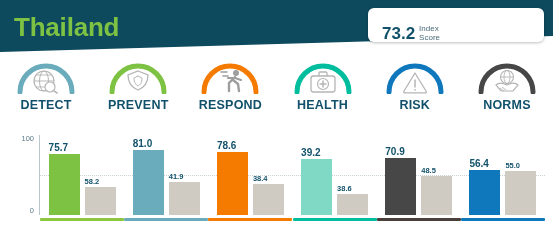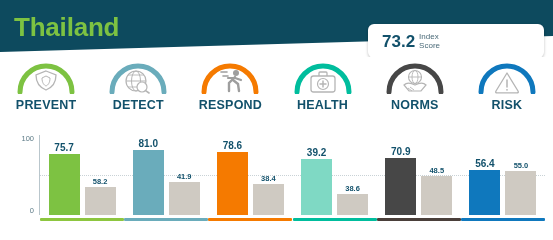--- a/index.html
+++ b/index.html
@@ -23,24 +23,24 @@
   }
   .country-title{
     position:absolute;left:14px;top:12px;
     font-size:26px;font-weight:bold;color:#7dc242;
     letter-spacing:-0.2px;line-height:30px;
     white-space:nowrap;
   }
 
   
   .score-card{
-    position:absolute;left:368px;top:24px;width:176px;height:34px;
+    position:absolute;left:368px;top:8px;width:176px;height:34px;
     background:#ffffff;border-radius:6px;
     box-shadow:0 1px 3px rgba(0,0,0,0.25);
-    display:flex;align-items:center;
+    display:flex;align-items:flex-end;
   }
   .score-value{
     margin-left:14px;font-size:17px;font-weight:bold;color:#12516b;
     line-height:17px;
   }
   .score-label{
     margin-left:4px;font-size:8px;color:#4a6a78;line-height:9px;
   }
   .score-label div{white-space:nowrap;}
   .rank-wrap{
@@ -93,21 +93,21 @@
   .group{
     flex:1;position:relative;display:flex;flex-direction:column;
     align-items:center;
   }
   .bars{
     position:relative;width:100%;height:80px;
     display:flex;align-items:flex-end;justify-content:center;gap:5px;
   }
   .bar-col{
     position:relative;width:31px;display:flex;flex-direction:column;
-    justify-content:flex-end;align-items:center;height:80px;
+    justify-content:flex-end;align-items:flex-start;height:80px;
   }
   .bar-val{
     font-size:10px;font-weight:bold;color:#12516b;line-height:11px;
     margin-bottom:1px;white-space:nowrap;
   }
   .bar-val.avg{font-size:7.5px;line-height:9px;}
   .bar-rect{width:100%;}
   .underline{
     width:84px;height:3px;margin-top:3px;border-radius:1px;
   }
@@ -135,51 +135,51 @@
     <div class="score-card">
       <div class="score-value">73.2</div>
       <div class="score-label">
         <div>Index</div>
         <div>Score</div>
       </div>
     </div>
   </div>
 
   <div class="cats">
-
-    <div class="cat">
-      <div class="gauge">
-        <svg width="62" height="36" viewBox="0 0 62 36">
-          <path d="M5 34 A26 26 0 0 1 57 34" fill="none" stroke="#7dc242" stroke-width="5" stroke-linecap="round"></path>
-          <path d="M31 13 L41 17 C41 26 36 30 31 32 C26 30 21 26 21 17 Z" fill="none" stroke="#b5b5b5" stroke-width="1.3"></path>
-          <path d="M31 18 L35 20 C35 25 33 27 31 28 C29 27 27 25 27 20 Z" fill="none" stroke="#b5b5b5" stroke-width="1"></path>
-        </svg>
-      </div>
-      <div class="cat-label">PREVENT</div>
-    </div>
 
     <div class="cat">
       <div class="gauge">
         <svg width="62" height="36" viewBox="0 0 62 36">
           <path d="M5 34 A26 26 0 0 1 57 34" fill="none" stroke="#6aacbb" stroke-width="5" stroke-linecap="round"></path>
           <circle cx="29" cy="23" r="10" fill="none" stroke="#b5b5b5" stroke-width="1.2"></circle>
           <ellipse cx="29" cy="23" rx="4.5" ry="10" fill="none" stroke="#b5b5b5" stroke-width="1"></ellipse>
           <line x1="19" y1="23" x2="39" y2="23" stroke="#b5b5b5" stroke-width="1"></line>
           <line x1="21" y1="17" x2="37" y2="17" stroke="#b5b5b5" stroke-width="0.9"></line>
           <line x1="21" y1="29" x2="37" y2="29" stroke="#b5b5b5" stroke-width="0.9"></line>
           <circle cx="35" cy="29" r="5" fill="#fff" stroke="#b5b5b5" stroke-width="1.2"></circle>
           <line x1="38.6" y1="32.6" x2="42" y2="35" stroke="#b5b5b5" stroke-width="1.6" stroke-linecap="round"></line>
         </svg>
       </div>
       <div class="cat-label">DETECT</div>
     </div>
 
     <div class="cat">
       <div class="gauge">
         <svg width="62" height="36" viewBox="0 0 62 36">
+          <path d="M5 34 A26 26 0 0 1 57 34" fill="none" stroke="#7dc242" stroke-width="5" stroke-linecap="round"></path>
+          <path d="M31 13 L41 17 C41 26 36 30 31 32 C26 30 21 26 21 17 Z" fill="none" stroke="#b5b5b5" stroke-width="1.3"></path>
+          <path d="M31 18 L35 20 C35 25 33 27 31 28 C29 27 27 25 27 20 Z" fill="none" stroke="#b5b5b5" stroke-width="1"></path>
+        </svg>
+      </div>
+      <div class="cat-label">PREVENT</div>
+    </div>
+
+    <div class="cat">
+      <div class="gauge">
+        <svg width="62" height="36" viewBox="0 0 62 36">
           <path d="M5 34 A26 26 0 0 1 57 34" fill="none" stroke="#f57a00" stroke-width="5" stroke-linecap="round"></path>
           <circle cx="37" cy="15" r="3" fill="#9e9e9e"></circle>
           <path d="M36 19 L30 25 L30 33" fill="none" stroke="#9e9e9e" stroke-width="2.4" stroke-linecap="round"></path>
           <path d="M34 22 L39 26 L40 33" fill="none" stroke="#9e9e9e" stroke-width="2.4" stroke-linecap="round"></path>
           <path d="M36 20 L42 22" fill="none" stroke="#9e9e9e" stroke-width="2.2" stroke-linecap="round"></path>
           <path d="M35 20 L29 20" fill="none" stroke="#9e9e9e" stroke-width="2.2" stroke-linecap="round"></path>
           <line x1="22" y1="14" x2="28" y2="14" stroke="#9e9e9e" stroke-width="1.6" stroke-linecap="round"></line>
           <line x1="24" y1="18" x2="29" y2="18" stroke="#9e9e9e" stroke-width="1.6" stroke-linecap="round"></line>
         </svg>
       </div>
@@ -196,44 +196,44 @@
           <line x1="31" y1="22.5" x2="31" y2="29.5" stroke="#b5b5b5" stroke-width="1.5"></line>
           <line x1="27.5" y1="26" x2="34.5" y2="26" stroke="#b5b5b5" stroke-width="1.5"></line>
         </svg>
       </div>
       <div class="cat-label">HEALTH</div>
     </div>
 
     <div class="cat">
       <div class="gauge">
         <svg width="62" height="36" viewBox="0 0 62 36">
+          <path d="M5 34 A26 26 0 0 1 57 34" fill="none" stroke="#0f78bd" stroke-width="5" stroke-linecap="round"></path>
+          <path d="M31 15 L42 33 C42.8 34.5 42 34.8 41 34.8 L21 34.8 C20 34.8 19.2 34.5 20 33 Z" fill="none" stroke="#b5b5b5" stroke-width="1.3" stroke-linejoin="round"></path>
+          <line x1="31" y1="22" x2="31" y2="29" stroke="#b5b5b5" stroke-width="1.5" stroke-linecap="round"></line>
+          <circle cx="31" cy="31.8" r="0.9" fill="#b5b5b5"></circle>
+        </svg>
+      </div>
+      <div class="cat-label">RISK</div>
+    </div>
+
+    <div class="cat">
+      <div class="gauge">
+        <svg width="62" height="36" viewBox="0 0 62 36">
           <path d="M5 34 A26 26 0 0 1 57 34" fill="none" stroke="#474747" stroke-width="5" stroke-linecap="round"></path>
           <circle cx="31" cy="19" r="6.5" fill="none" stroke="#b5b5b5" stroke-width="1.1"></circle>
           <ellipse cx="31" cy="19" rx="3" ry="6.5" fill="none" stroke="#b5b5b5" stroke-width="0.9"></ellipse>
           <line x1="24.5" y1="19" x2="37.5" y2="19" stroke="#b5b5b5" stroke-width="0.9"></line>
           <path d="M20 27 C23 24 27 25 31 27 C35 25 39 24 42 27 L37 33 L25 33 Z" fill="none" stroke="#b5b5b5" stroke-width="1.2"></path>
           <line x1="24" y1="30" x2="28" y2="33" stroke="#b5b5b5" stroke-width="0.9"></line>
           <line x1="26" y1="29" x2="30" y2="32" stroke="#b5b5b5" stroke-width="0.9"></line>
         </svg>
       </div>
       <div class="cat-label">NORMS</div>
     </div>
 
-    <div class="cat">
-      <div class="gauge">
-        <svg width="62" height="36" viewBox="0 0 62 36">
-          <path d="M5 34 A26 26 0 0 1 57 34" fill="none" stroke="#0f78bd" stroke-width="5" stroke-linecap="round"></path>
-          <path d="M31 15 L42 33 C42.8 34.5 42 34.8 41 34.8 L21 34.8 C20 34.8 19.2 34.5 20 33 Z" fill="none" stroke="#b5b5b5" stroke-width="1.3" stroke-linejoin="round"></path>
-          <line x1="31" y1="22" x2="31" y2="29" stroke="#b5b5b5" stroke-width="1.5" stroke-linecap="round"></line>
-          <circle cx="31" cy="31.8" r="0.9" fill="#b5b5b5"></circle>
-        </svg>
-      </div>
-      <div class="cat-label">RISK</div>
-    </div>
-
   </div>
 
   <div class="chart">
     <div class="y-axis">
       <div class="y-top">100</div>
       <div class="y-bot">0</div>
       <div class="y-line"></div>
     </div>
     <div class="gridline"></div>
 

